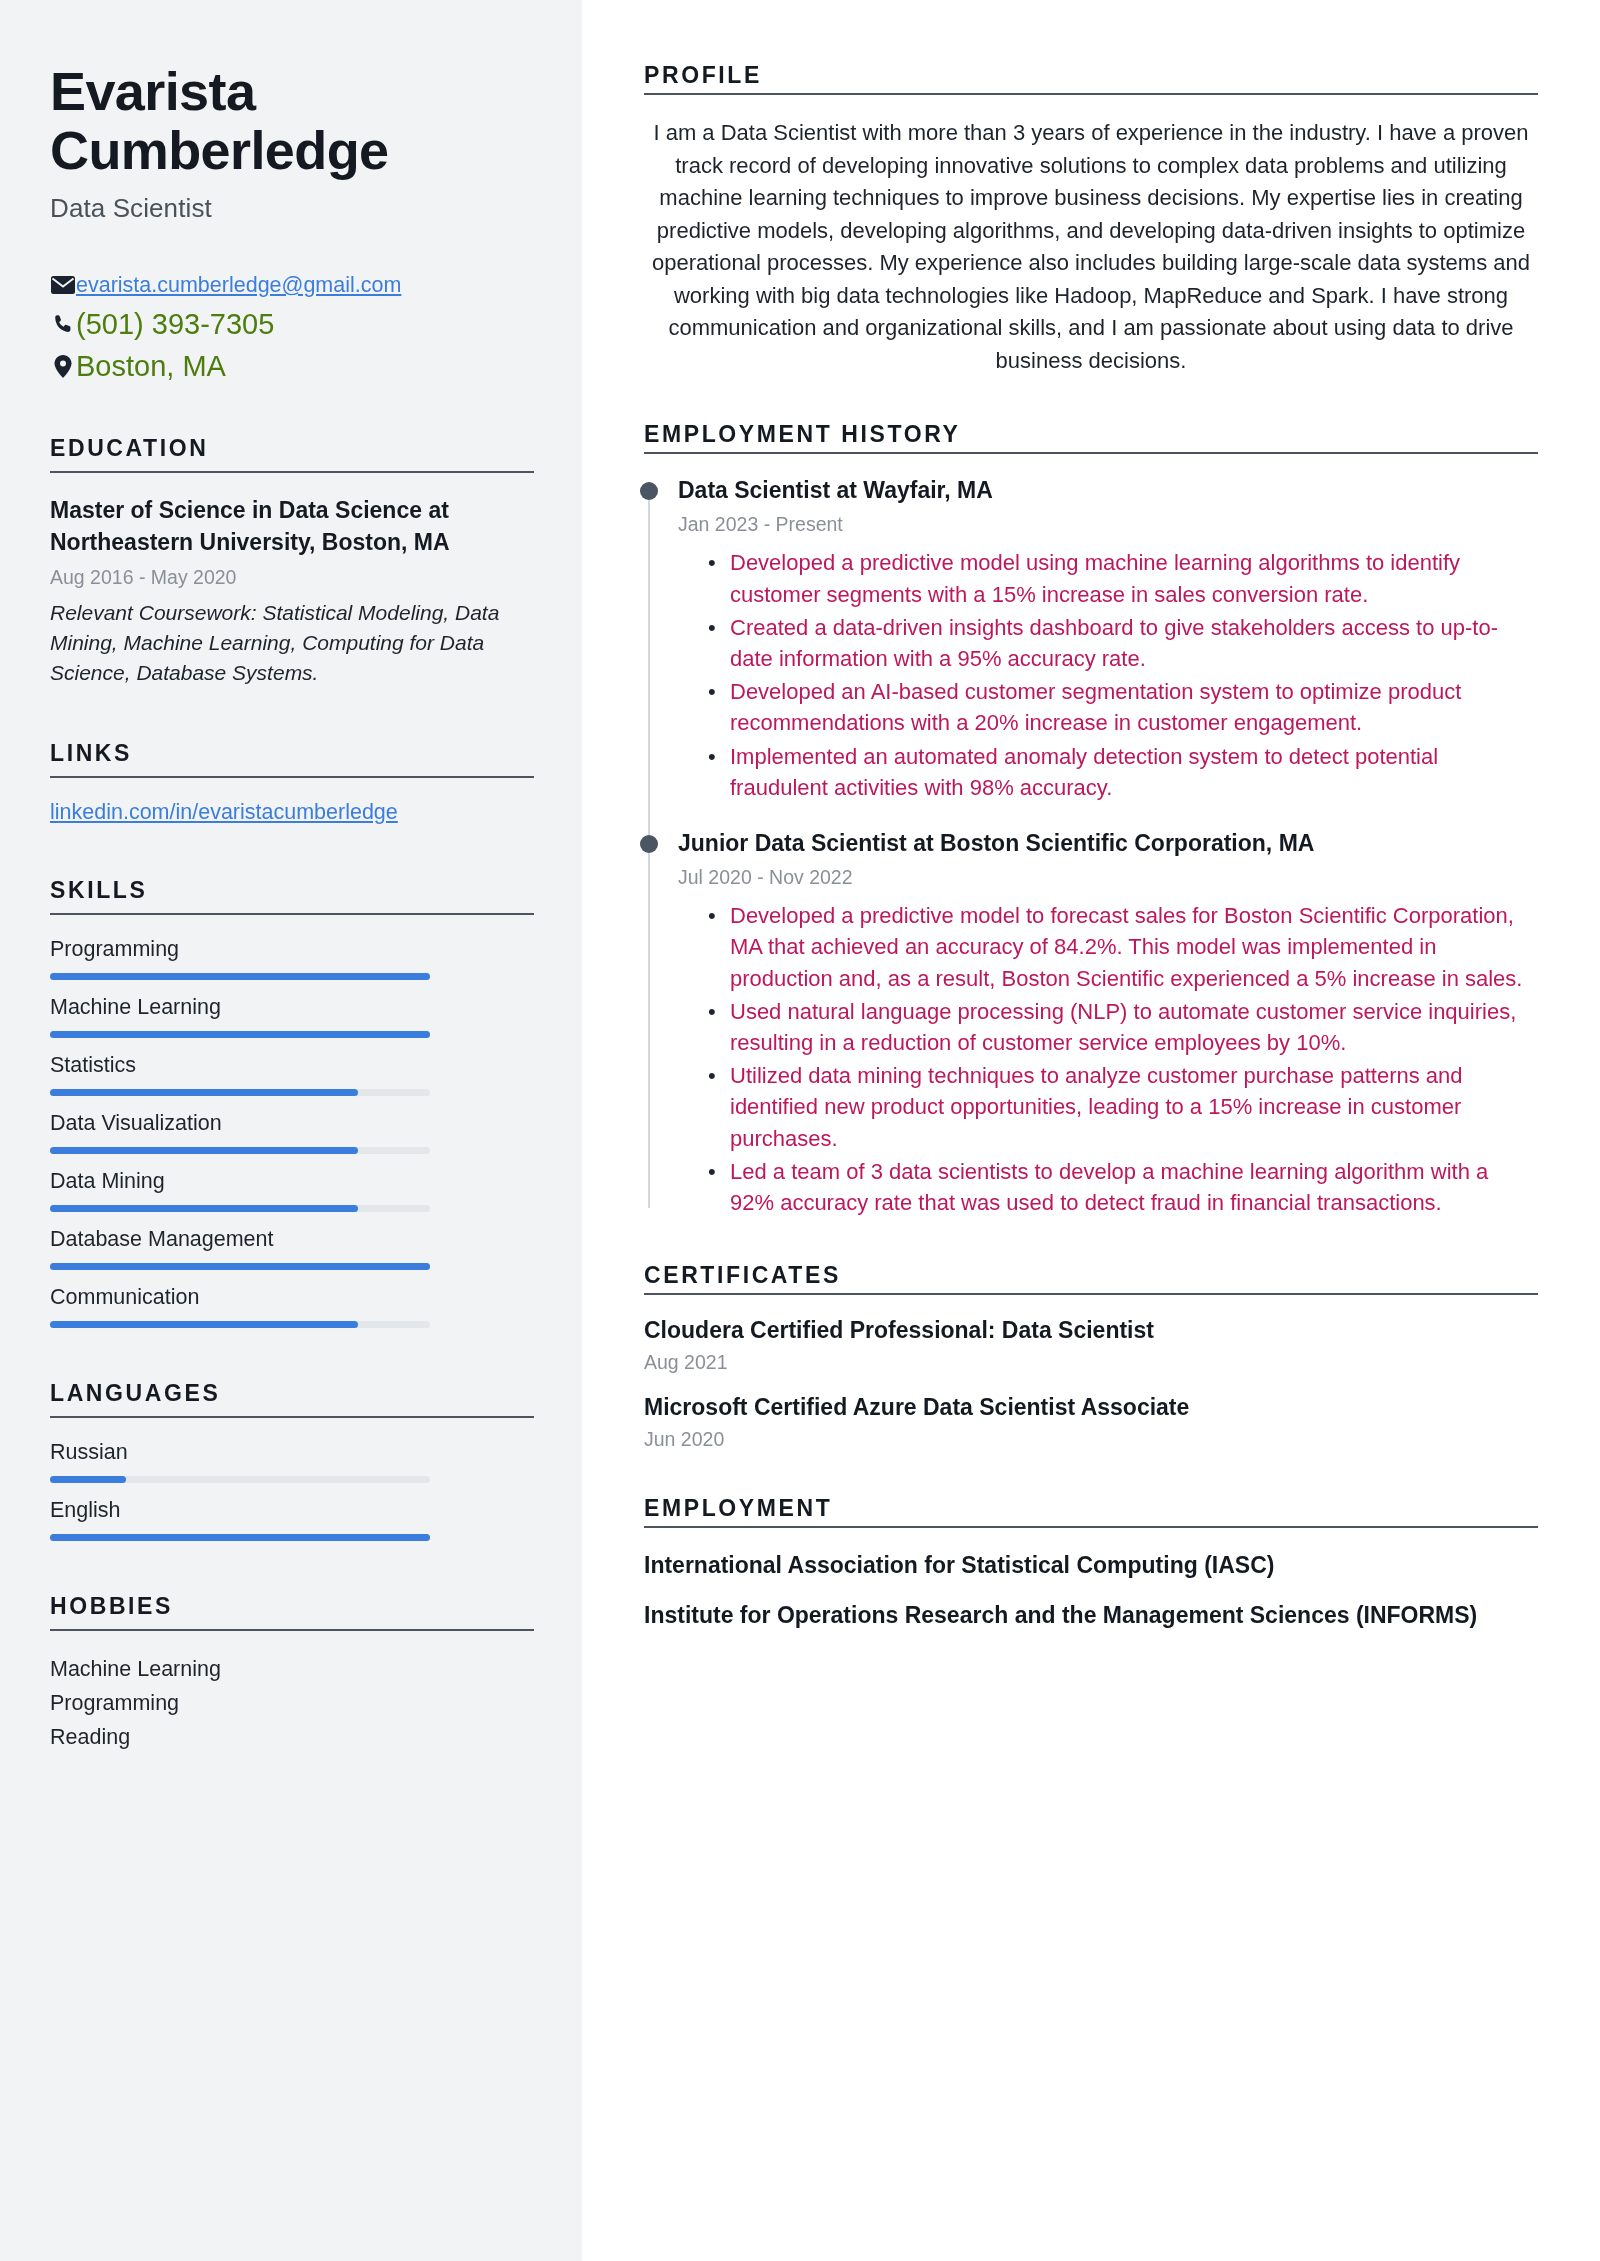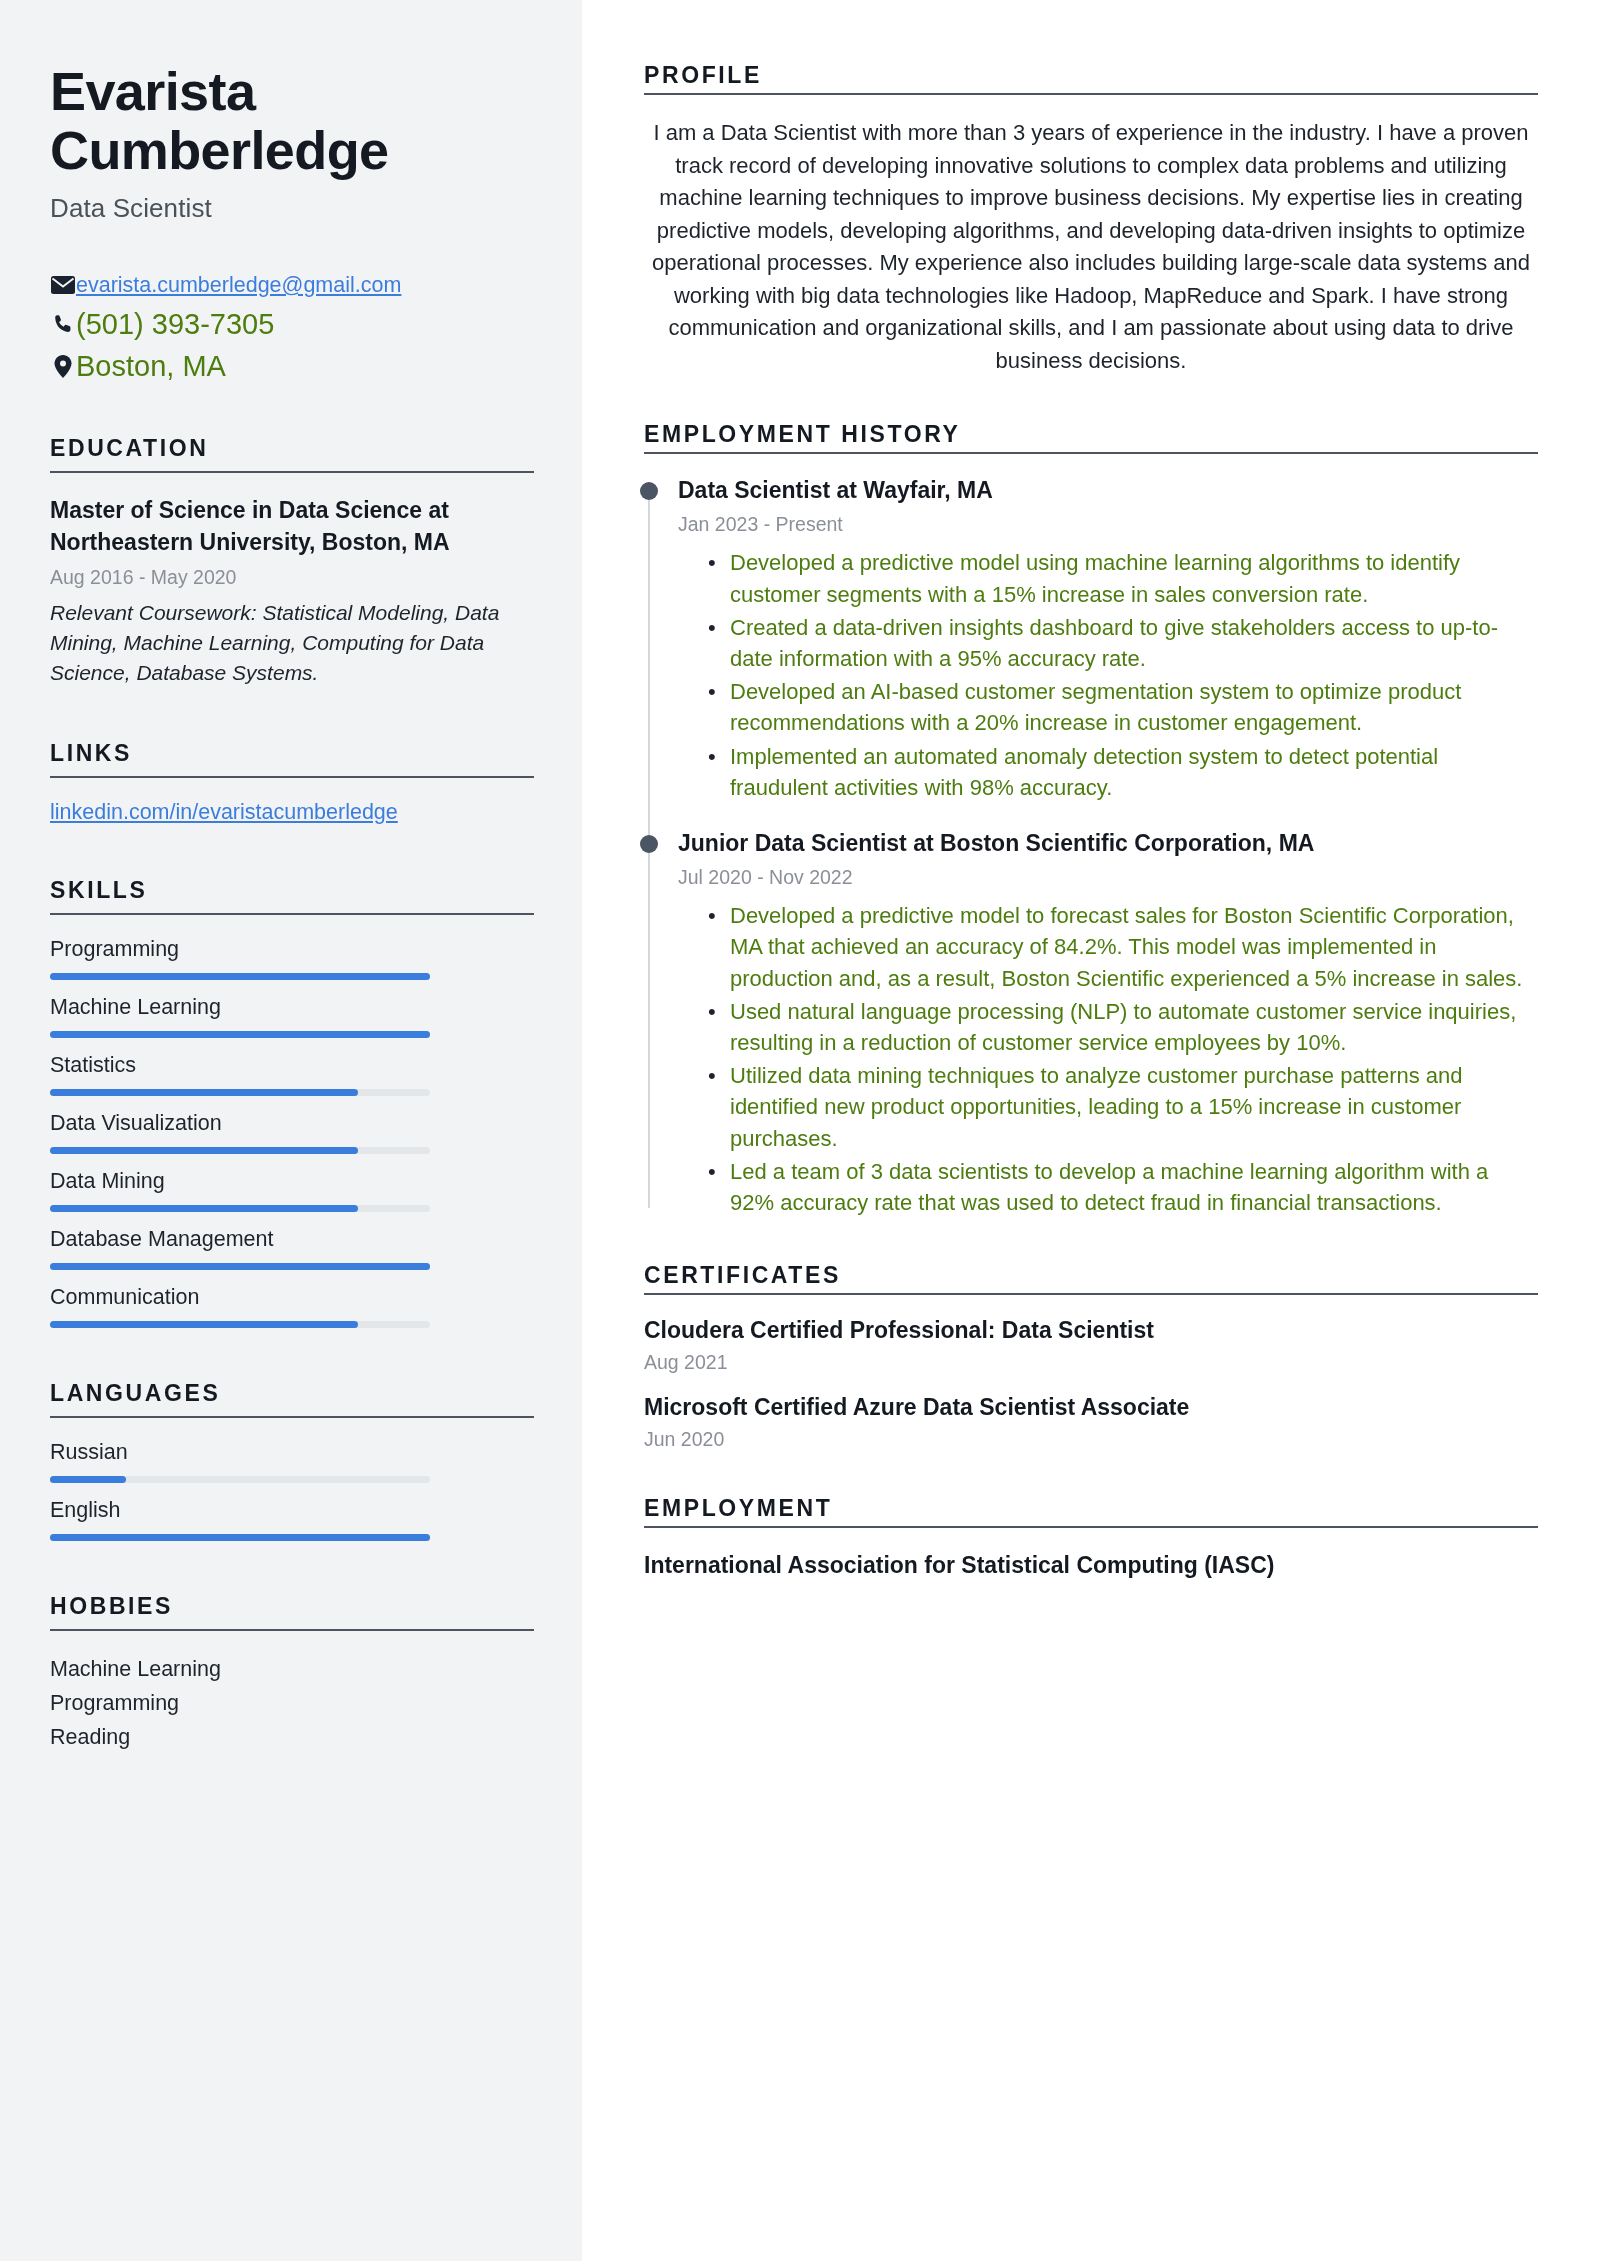--- a/index.html
+++ b/index.html
@@ -182,21 +182,21 @@
   }
   .job-bullets {
     margin-top: 11px;
     padding-left: 30px;
     list-style: none;
   }
   .job-bullets li {
     position: relative;
     font-size: 22px;
     line-height: 1.42;
-    color: #4d7c0f;
+    color: #be185d;
     margin-bottom: 2px;
     padding-left: 22px;
   }
   .job-bullets li::before {
     content: "•";
     position: absolute;
     left: 0;
     color: #1e242c;
   }
 
@@ -403,16 +403,17 @@
           <div class="cert-date">Jun 2020</div>
         </div>
       </div>
   </section>
 
   <section class="m-sec">
     <div class="m-sec-head">EMPLOYMENT</div>
     <div class="m-sec-rule"></div>
     <div id="memberships-list">
         <div class="mem">International Association for Statistical Computing (IASC)</div>
+        <div class="mem">Institute for Operations Research and the Management Sciences (INFORMS)</div>
       </div>
   </section>
 
 </main>
 
 </body></html>

